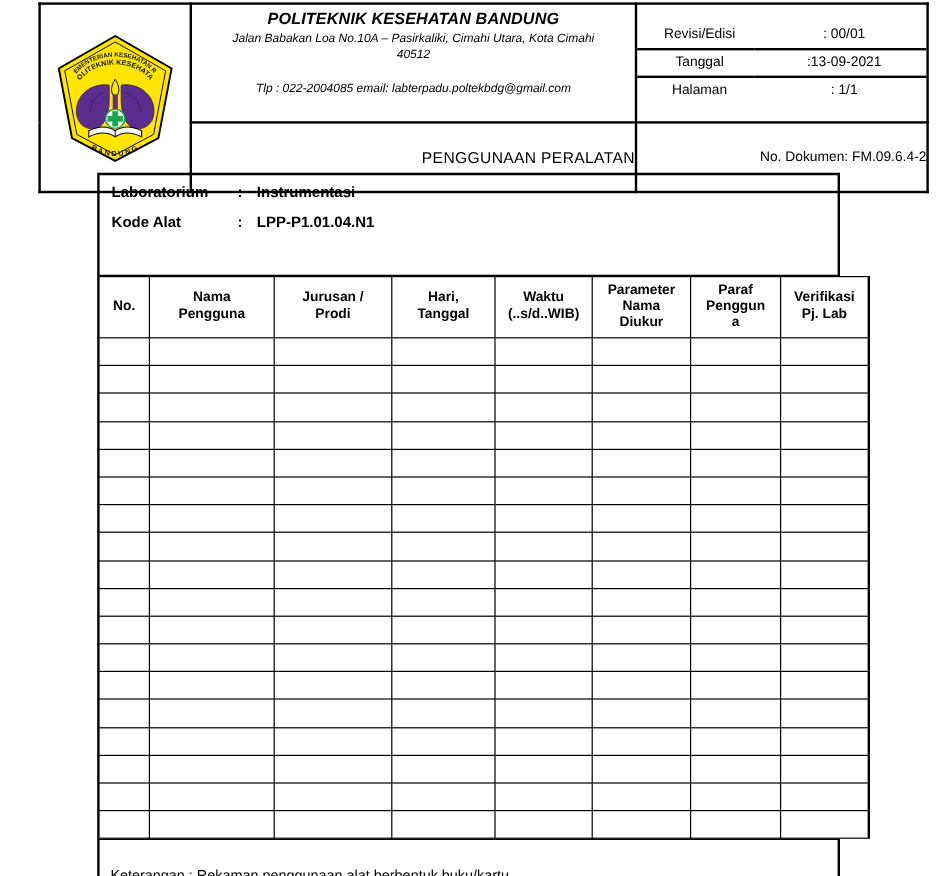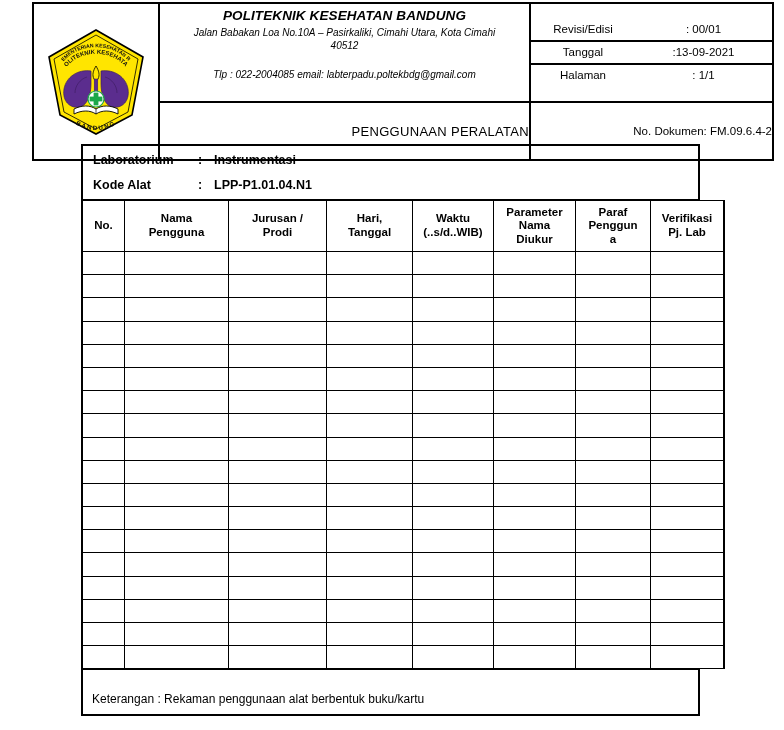--- a/index.html
+++ b/index.html
@@ -114,30 +114,30 @@
     position: absolute;
     left: 81px;
     top: 144px;
     width: 619px;
   }
 
   
   .info-block {
     border: 2px solid #000;
     border-bottom: 1px solid #000;
-    padding: 8px 0 6px 10px;
+    padding: 8px 0 20px 10px;
   }
   .info-line {
     font-size: 12.5px;
     font-weight: bold;
     line-height: 1.0;
     margin-bottom: 12px;
     white-space: nowrap;
   }
-  .info-line:last-child { margin-bottom: 2px; }
+  .info-line:last-child { margin-bottom: 18px; }
   .info-key {
     display: inline-block;
     width: 105px;
   }
   .info-colon {
     display: inline-block;
     width: 16px;
   }
   .info-val { }
 

